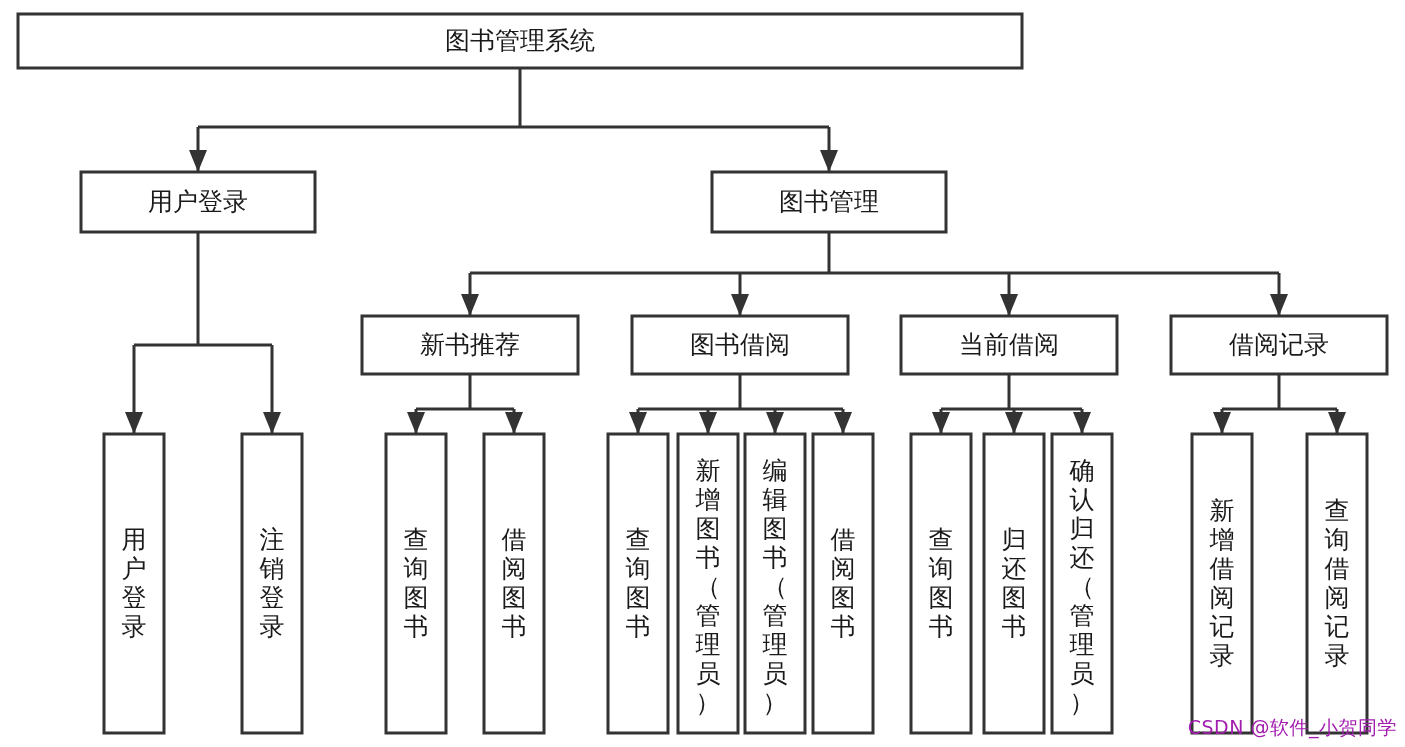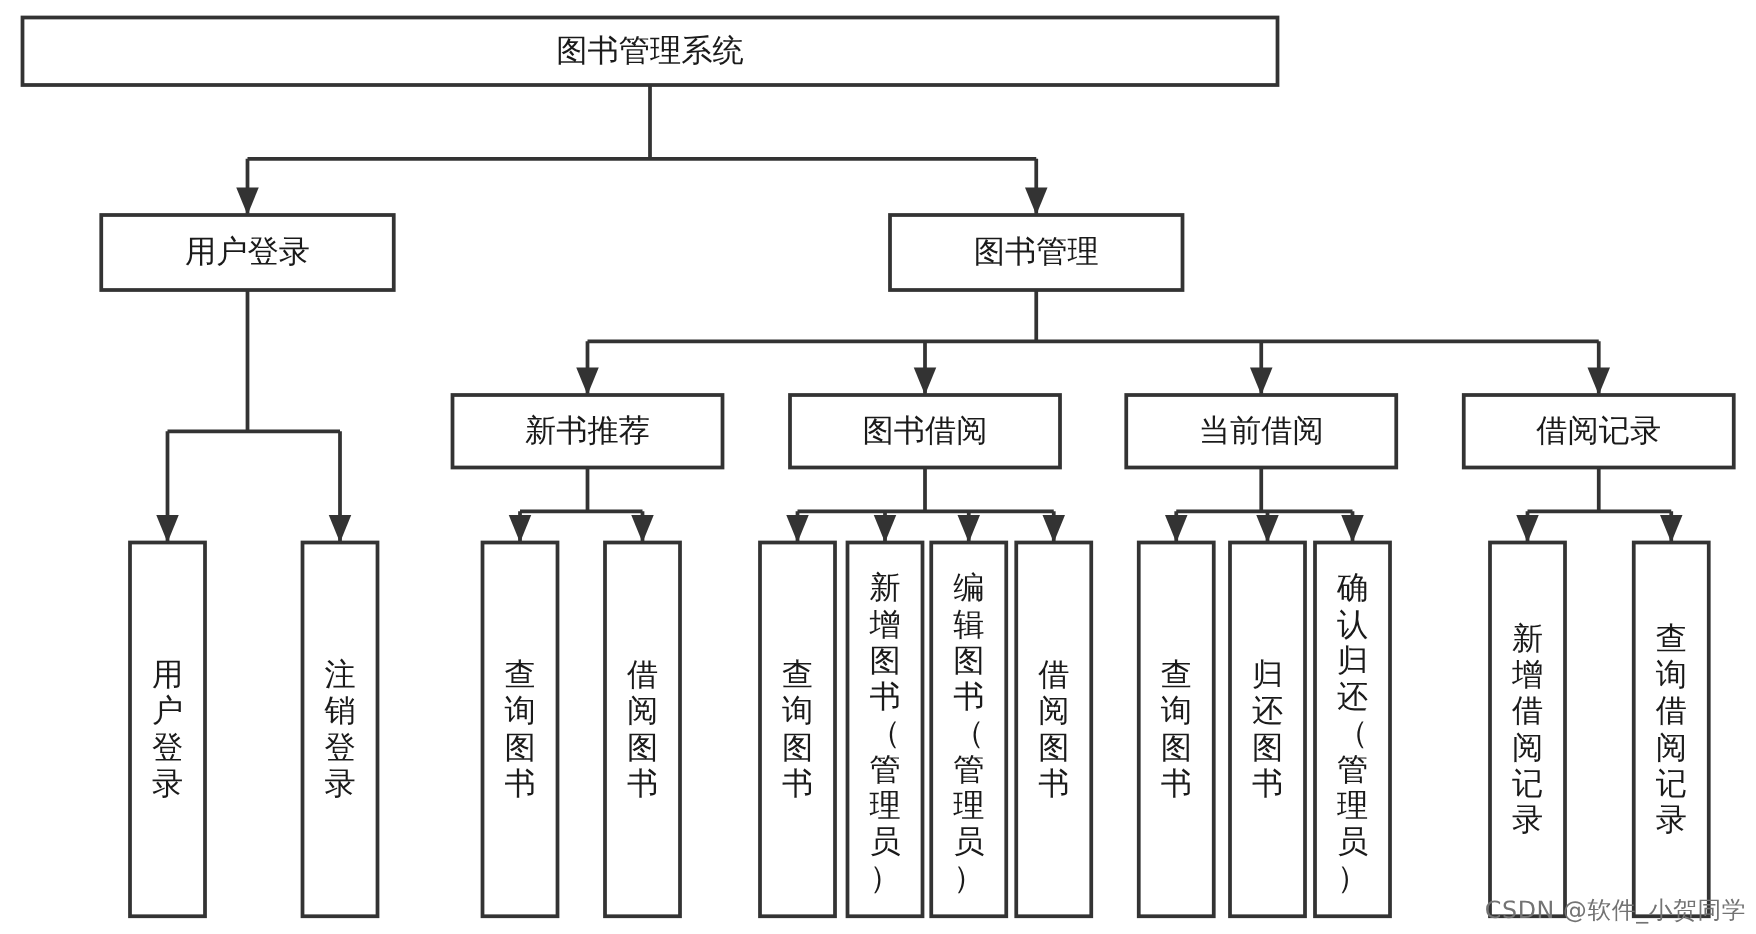--- a/index.html
+++ b/index.html
@@ -52,21 +52,21 @@
     font-size: 25px;
     fill: #1a1a1a;
     text-anchor: middle;
   }
   .watermark {
     position: absolute;
     right: 8px;
     bottom: 6px;
     font-family: "DejaVu Sans", "Liberation Sans", sans-serif;
     font-size: 19px;
-    color: #737373;
+    color: #a21caf;
     letter-spacing: 0.5px;
     white-space: nowrap;
     user-select: none;
   }
 </style>
 </head>
 <body>
 
 <div id="diagram-root">
   <svg class="flow" viewBox="0 0 1405 747">

